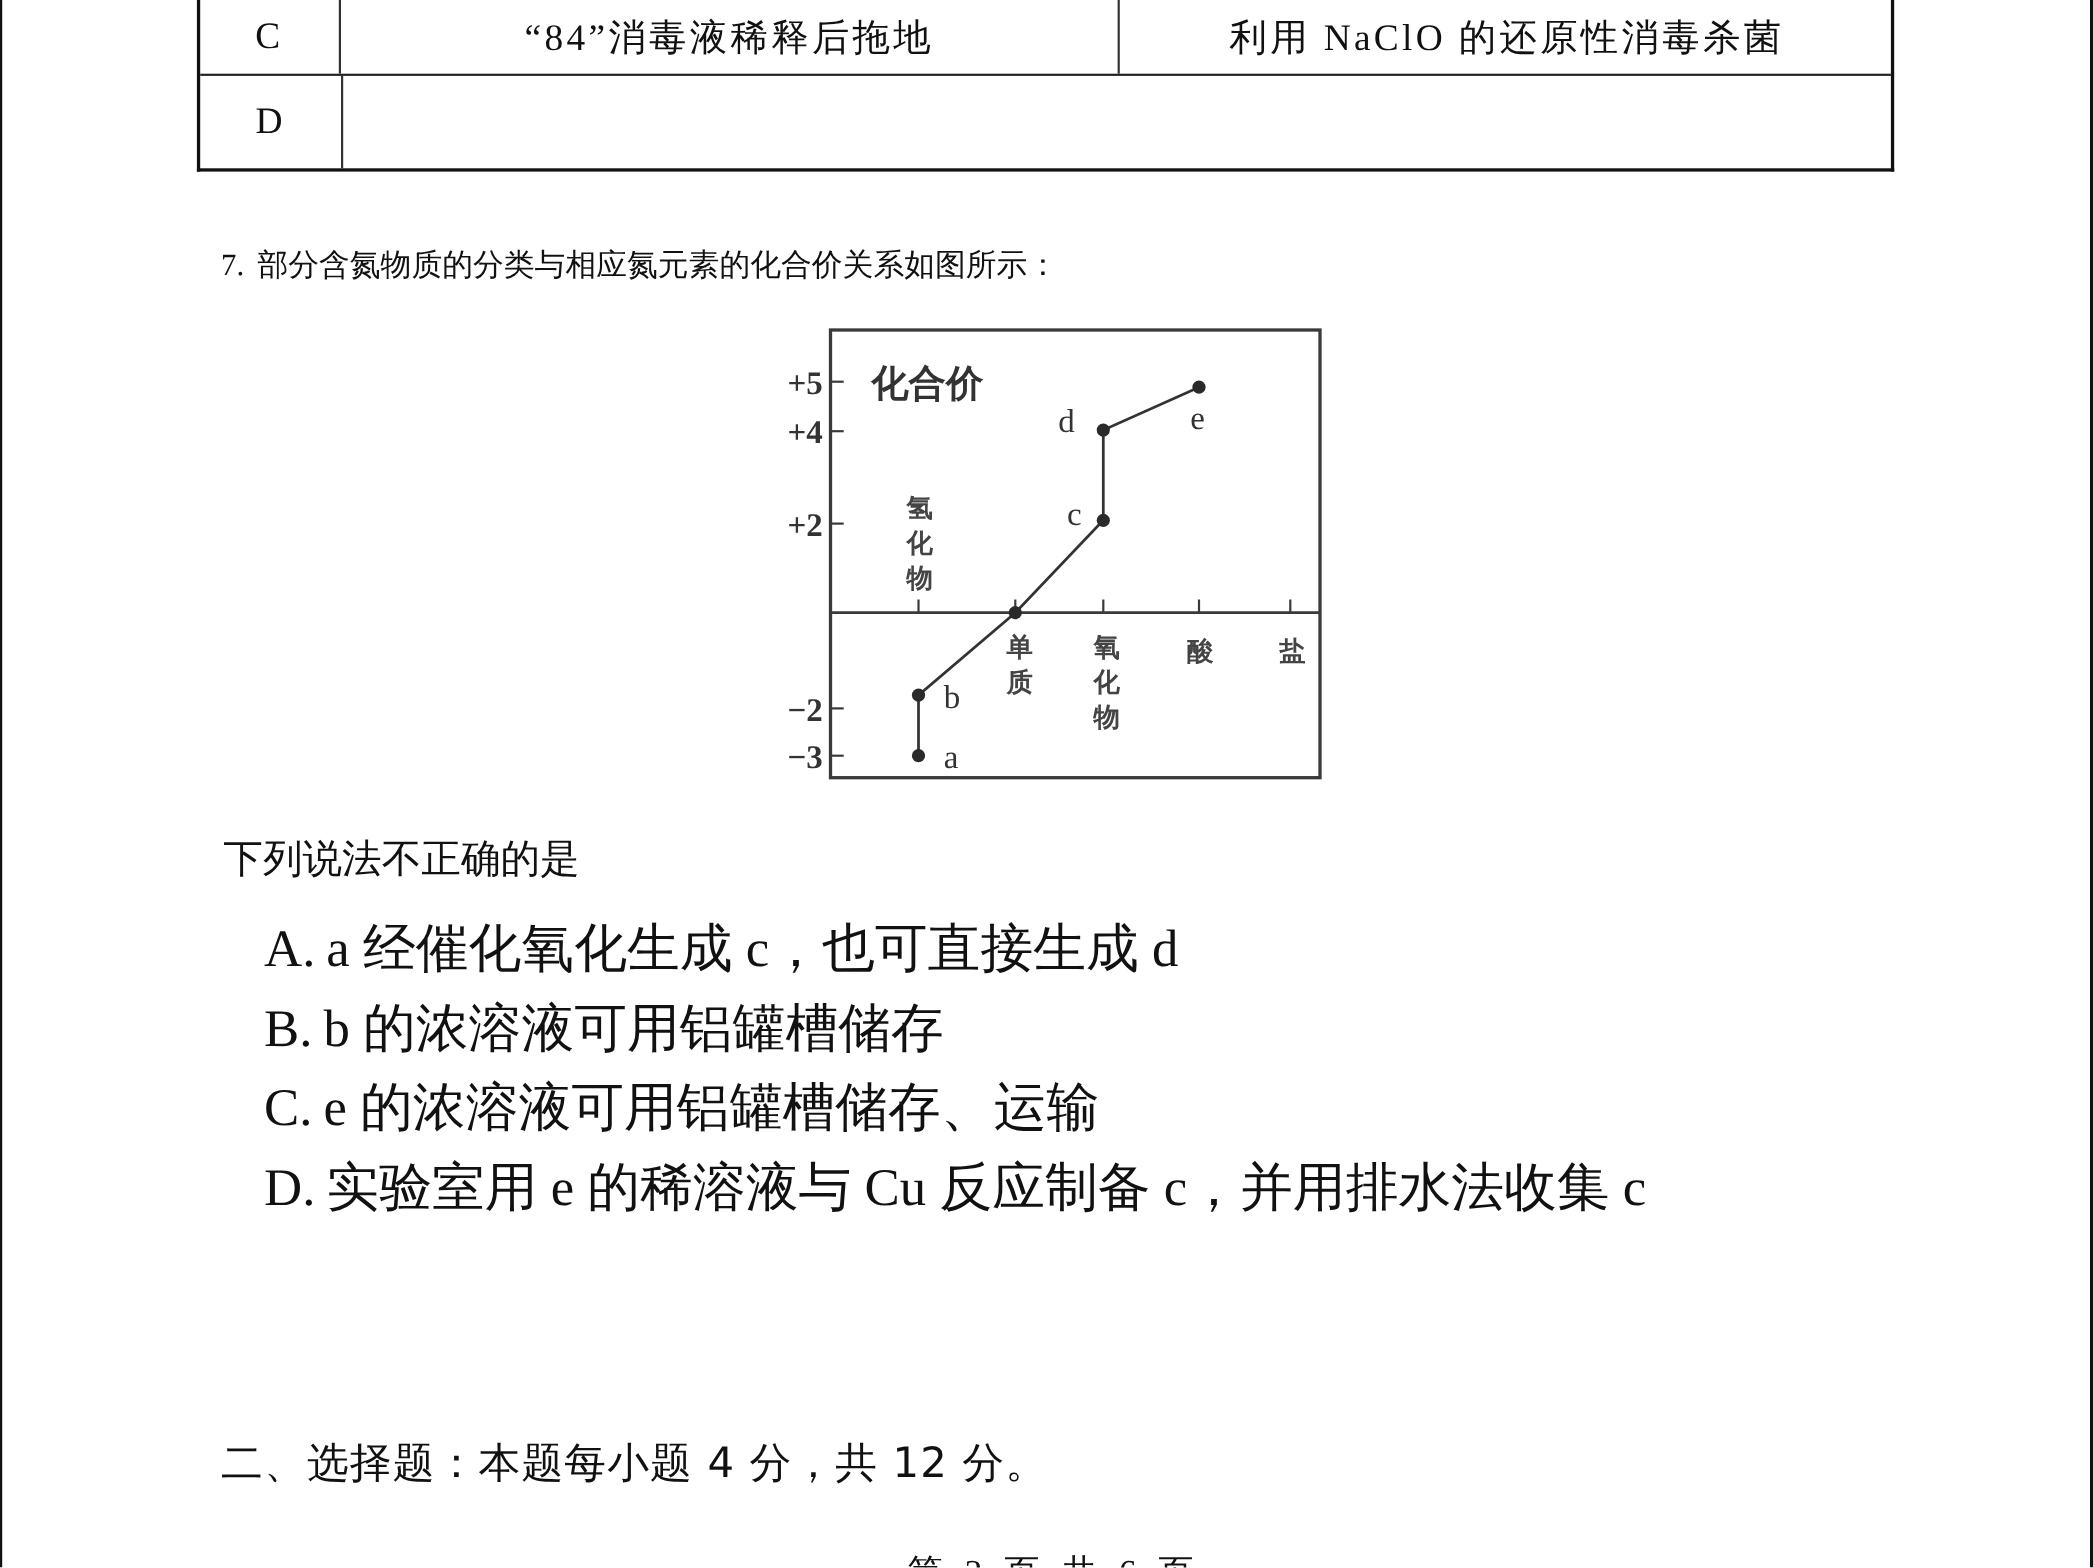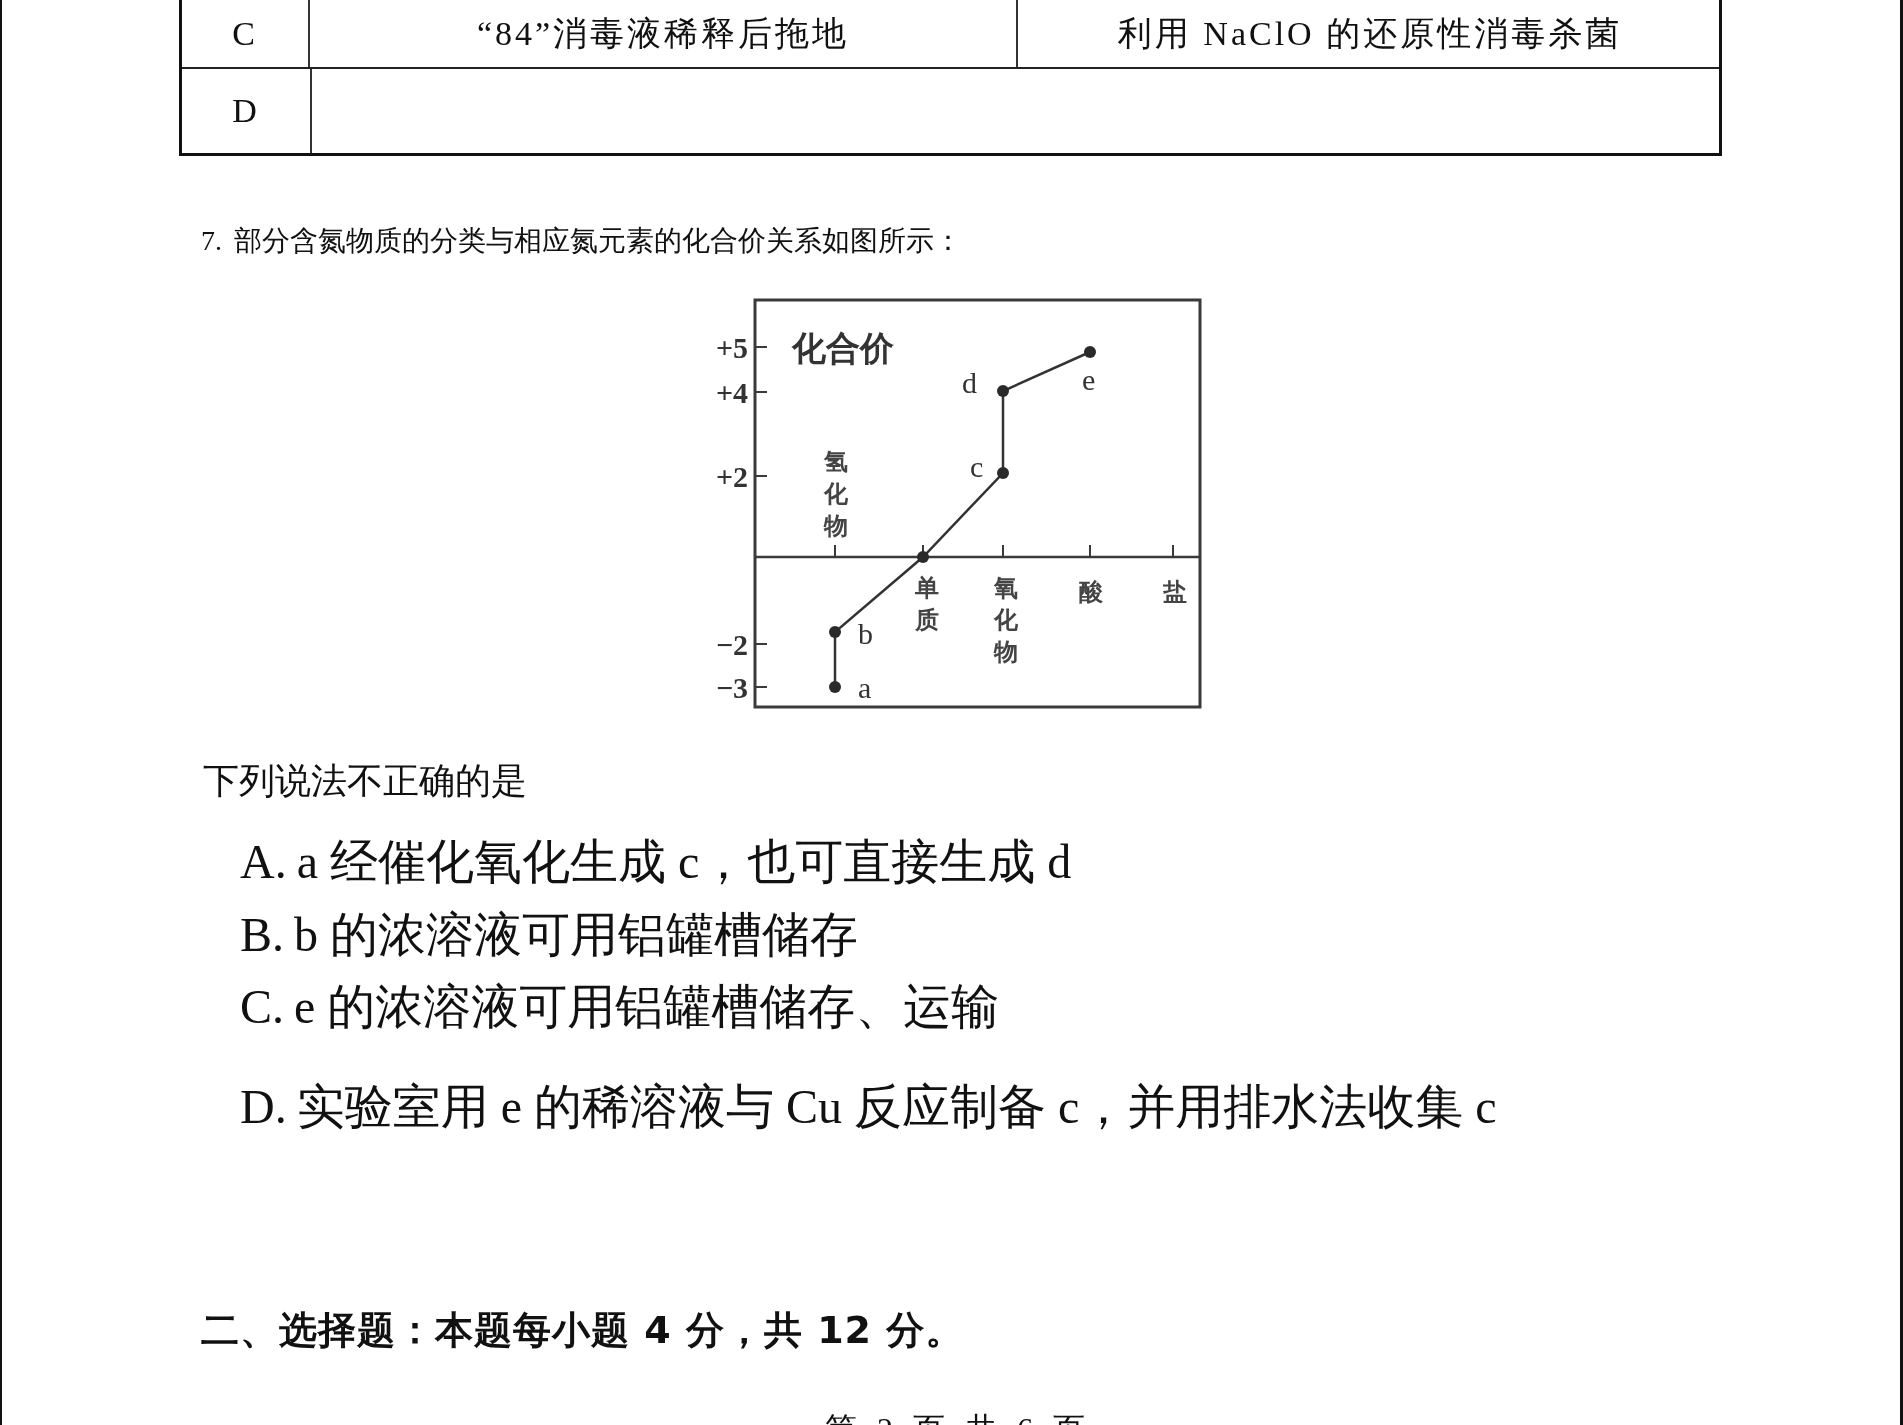--- a/index.html
+++ b/index.html
@@ -30,23 +30,23 @@
   
   .chart { position: absolute; left: 0; top: 0; width: 1903px; height: 1425px; pointer-events: none; }
   .chart svg { position: absolute; left: 0; top: 0; }
 
   .stem { position: absolute; left: 203px; top: 757px; font-size: 36px; white-space: nowrap; }
   .opt { position: absolute; left: 240px; font-size: 48px; white-space: nowrap; }
   .opt .lbl { margin-right: 10px; }
   .opt-a { top: 830px; }
   .opt-b { top: 903px; }
   .opt-c { top: 975px; }
-  .opt-d { top: 1047px; margin-top: 28px; }
+  .opt-d { top: 1047px; }
 
-  .section { position: absolute; left: 201px; top: 1305px; font-size: 38px; font-weight: bold;
+  .section { position: absolute; left: 201px; top: 1305px; font-size: 38px; font-weight: normal;
              font-family: "DejaVu Sans", "Liberation Sans", sans-serif; white-space: nowrap; letter-spacing: 1px; }
   .footer { position: absolute; left: 825px; top: 1408px; font-size: 32px; white-space: nowrap; letter-spacing: 6px; }
 </style>
 </head>
 <body>
 
 <div class="edge-left"></div>
 <div class="edge-right"></div>
 
 <div class="tbl">

